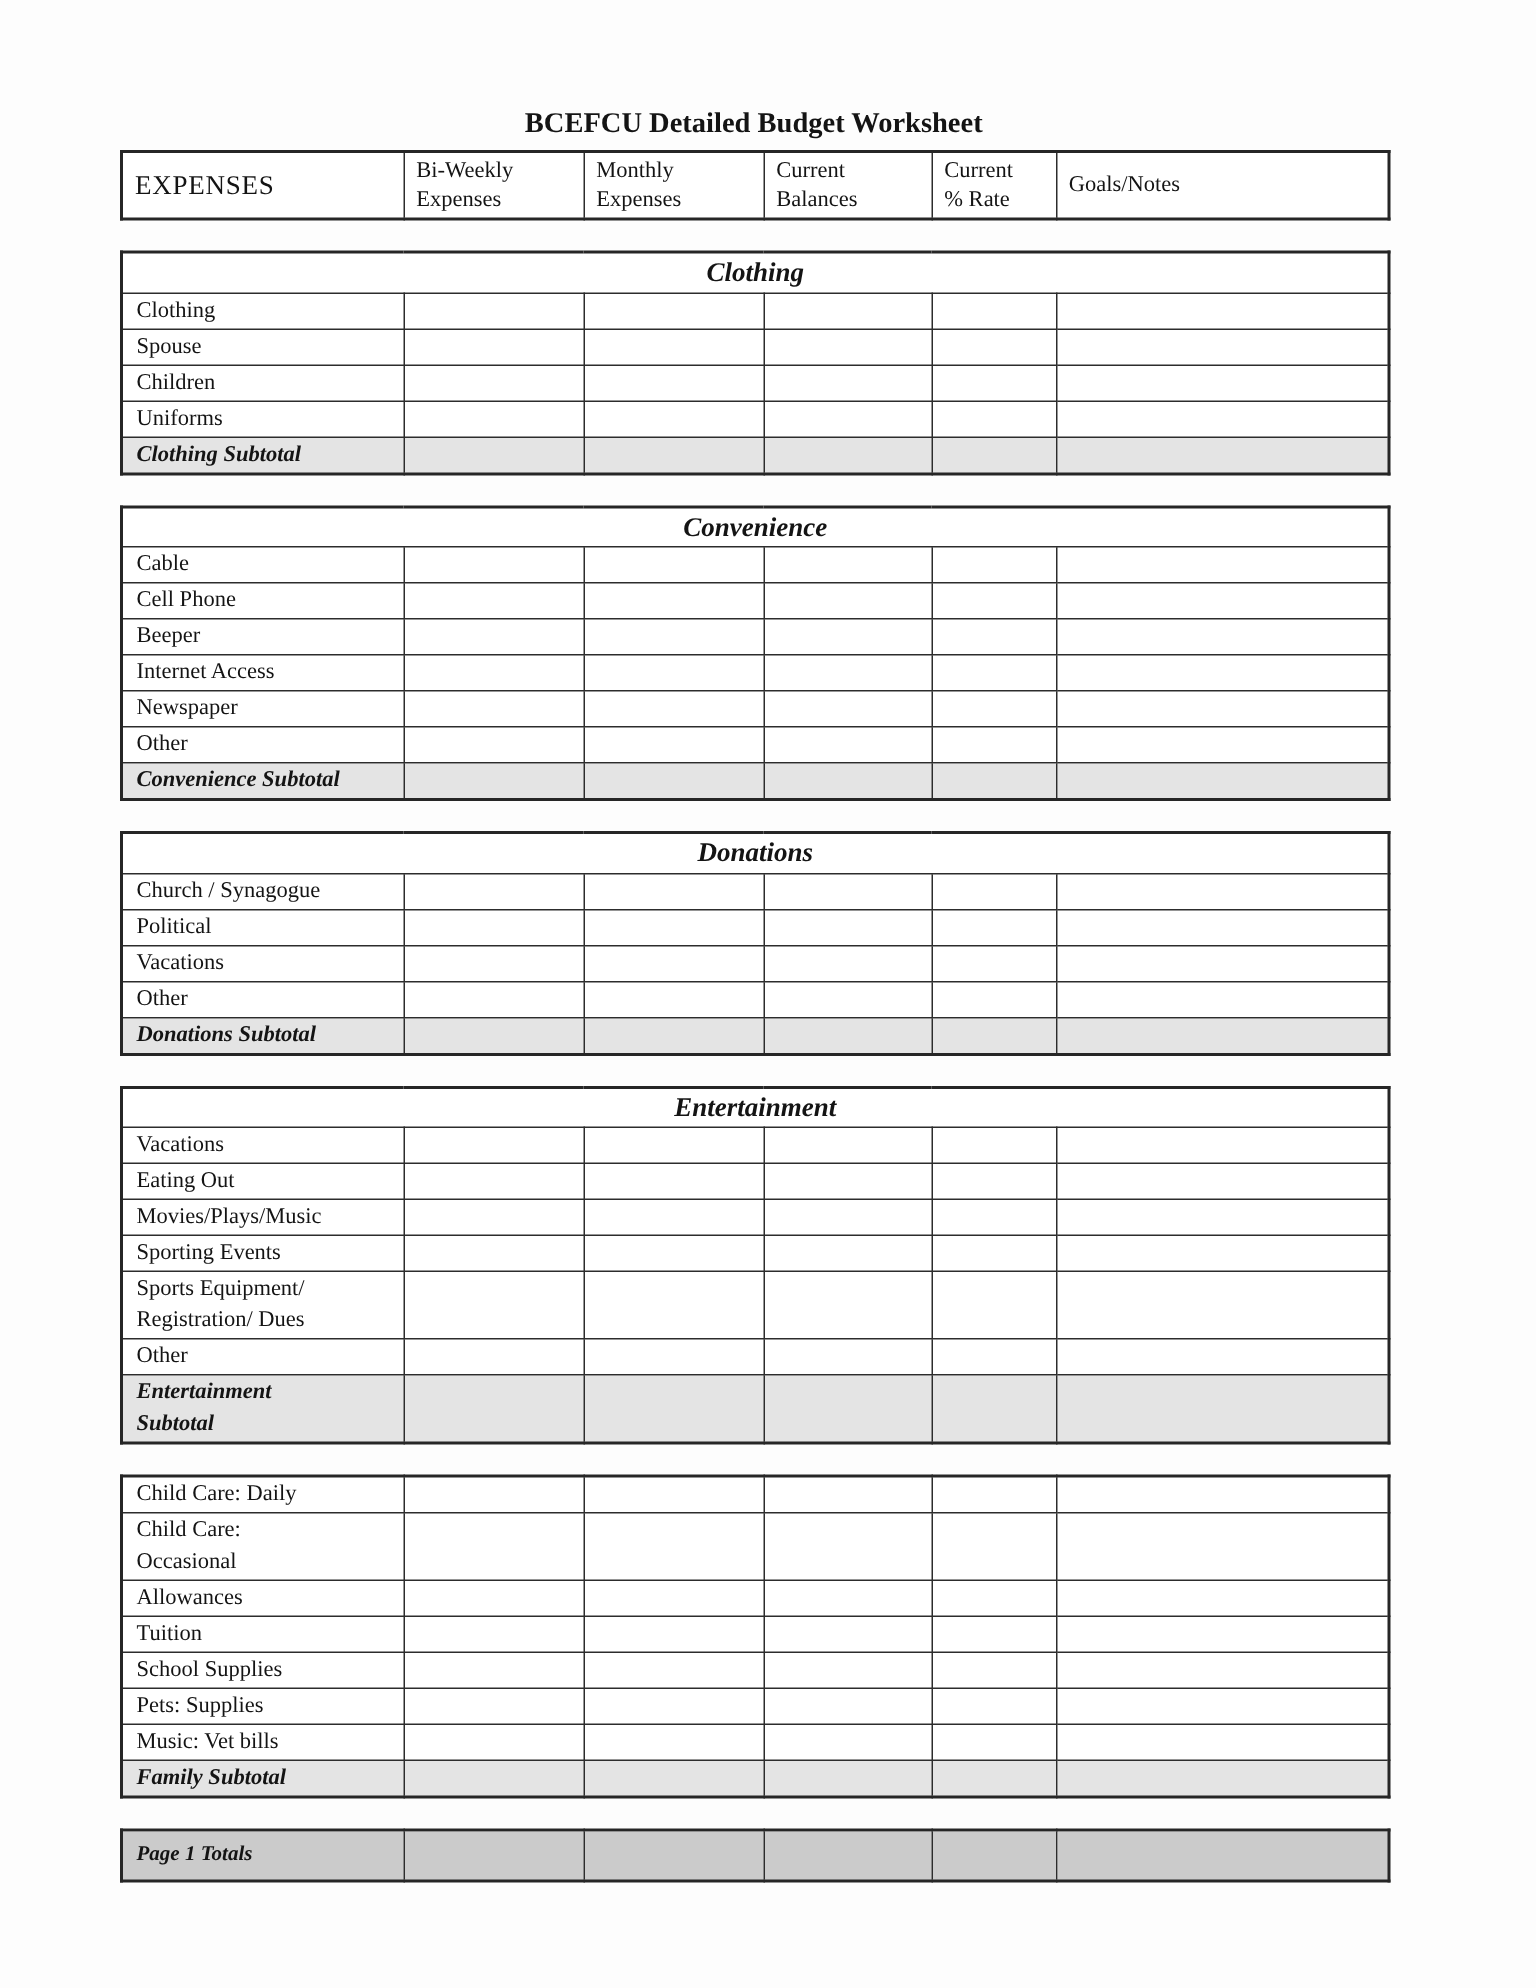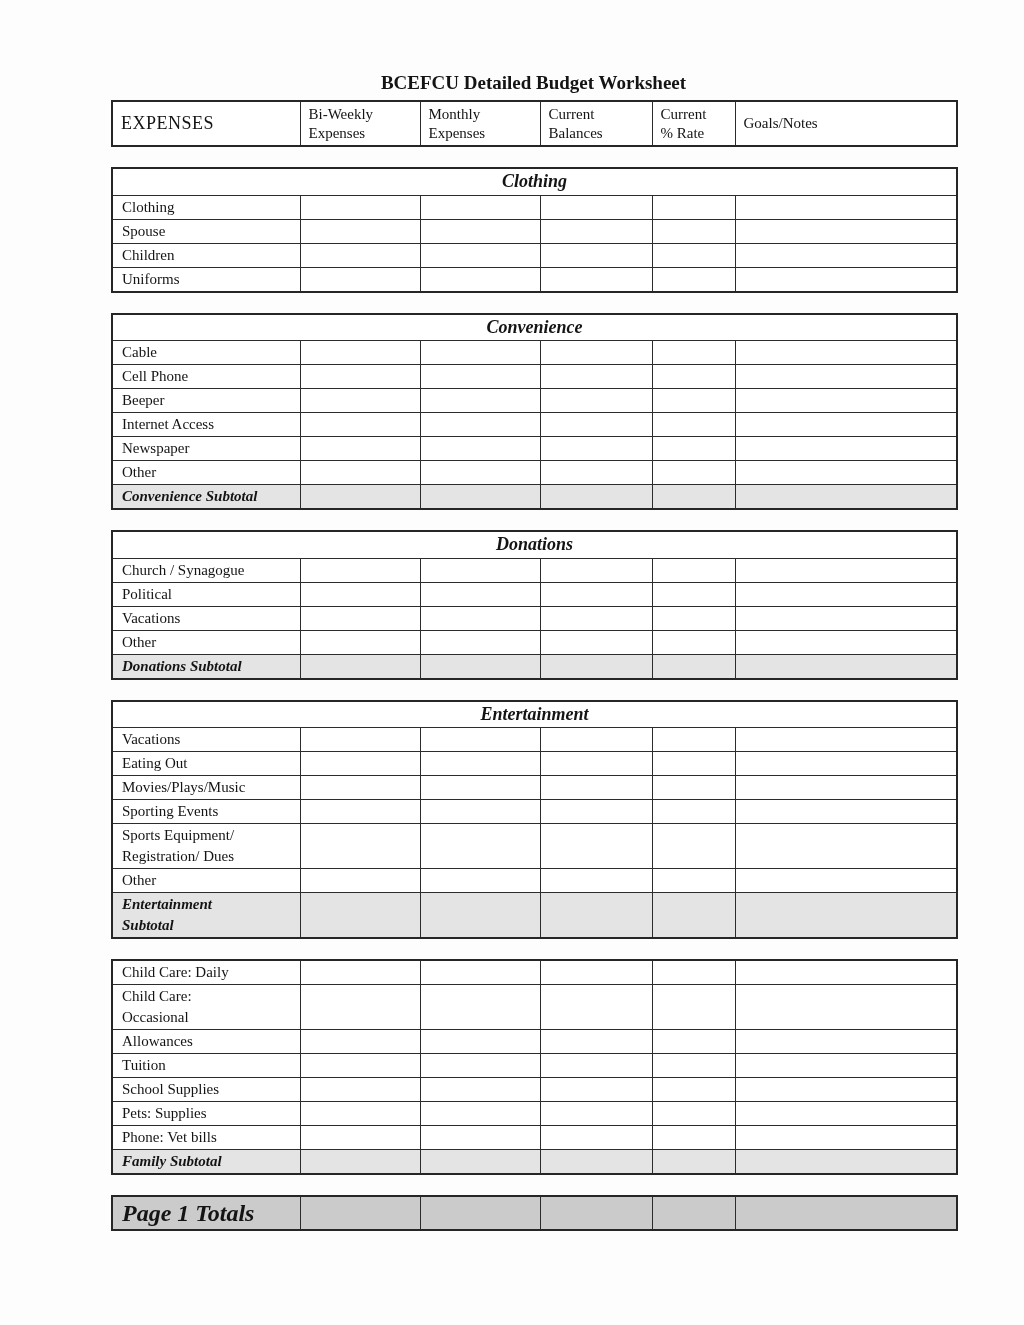--- a/index.html
+++ b/index.html
@@ -3,21 +3,21 @@
 <meta charset="utf-8">
 <style>
   * { box-sizing: border-box; }
   html, body { margin: 0; padding: 0; }
   body {
     width: 1024px; height: 1325px;
     background: #fdfdfd;
     font-family: "Liberation Serif", serif;
     color: #141414;
   }
-  .page { width: 1024px; height: 1325px; overflow: hidden; padding-left: 31px; }
+  .page { width: 1024px; height: 1325px; overflow: hidden; }
   .content { padding: 72px 0 0 80px; }
 
   .doc-title {
     width: 845px;
     margin: 0 0 6px 0;
     text-align: center;
     font-size: 19px;
     font-weight: bold;
   }
 
@@ -61,21 +61,21 @@
     padding: 2px 4px 2px 8px;
     height: 45px;
     white-space: pre-line;
   }
   .header-table td.expenses-cell { font-size: 18px; letter-spacing: 0.5px; }
 
   .totals-table td { background: #cbcbcb; height: 34px; }
   .totals-table td.label-cell {
     font-weight: bold;
     font-style: italic;
-    font-size: 24px;
+    font-size: 14px;
     line-height: 22px;
   }
 </style>
 </head>
 <body>
 
 <div class="page">
   <div class="content">
 
     <h1 class="doc-title">BCEFCU Detailed Budget Worksheet</h1>
@@ -145,20 +145,28 @@
               <td class="data-cell"></td>
             </tr>
             <tr class="item-row">
               <td class="label-cell">Uniforms</td>
               <td class="data-cell"></td>
               <td class="data-cell"></td>
               <td class="data-cell"></td>
               <td class="data-cell"></td>
               <td class="data-cell"></td>
             </tr>
+            <tr class="subtotal-row">
+              <td class="label-cell">Clothing Subtotal</td>
+              <td class="data-cell"></td>
+              <td class="data-cell"></td>
+              <td class="data-cell"></td>
+              <td class="data-cell"></td>
+              <td class="data-cell"></td>
+            </tr>
           </tbody>
         </table>
         <table class="grid section-table">
           <colgroup>
             <col style="width: 188px;">
             <col style="width: 120px;">
             <col style="width: 120px;">
             <col style="width: 112px;">
             <col style="width: 83px;">
             <col style="width: 222px;">
@@ -406,21 +414,21 @@
             </tr>
             <tr class="item-row">
               <td class="label-cell">Pets: Supplies</td>
               <td class="data-cell"></td>
               <td class="data-cell"></td>
               <td class="data-cell"></td>
               <td class="data-cell"></td>
               <td class="data-cell"></td>
             </tr>
             <tr class="item-row">
-              <td class="label-cell">Phone: Vet bills</td>
+              <td class="label-cell">Music: Vet bills</td>
               <td class="data-cell"></td>
               <td class="data-cell"></td>
               <td class="data-cell"></td>
               <td class="data-cell"></td>
               <td class="data-cell"></td>
             </tr>
             <tr class="subtotal-row">
               <td class="label-cell">Family Subtotal</td>
               <td class="data-cell"></td>
               <td class="data-cell"></td>

